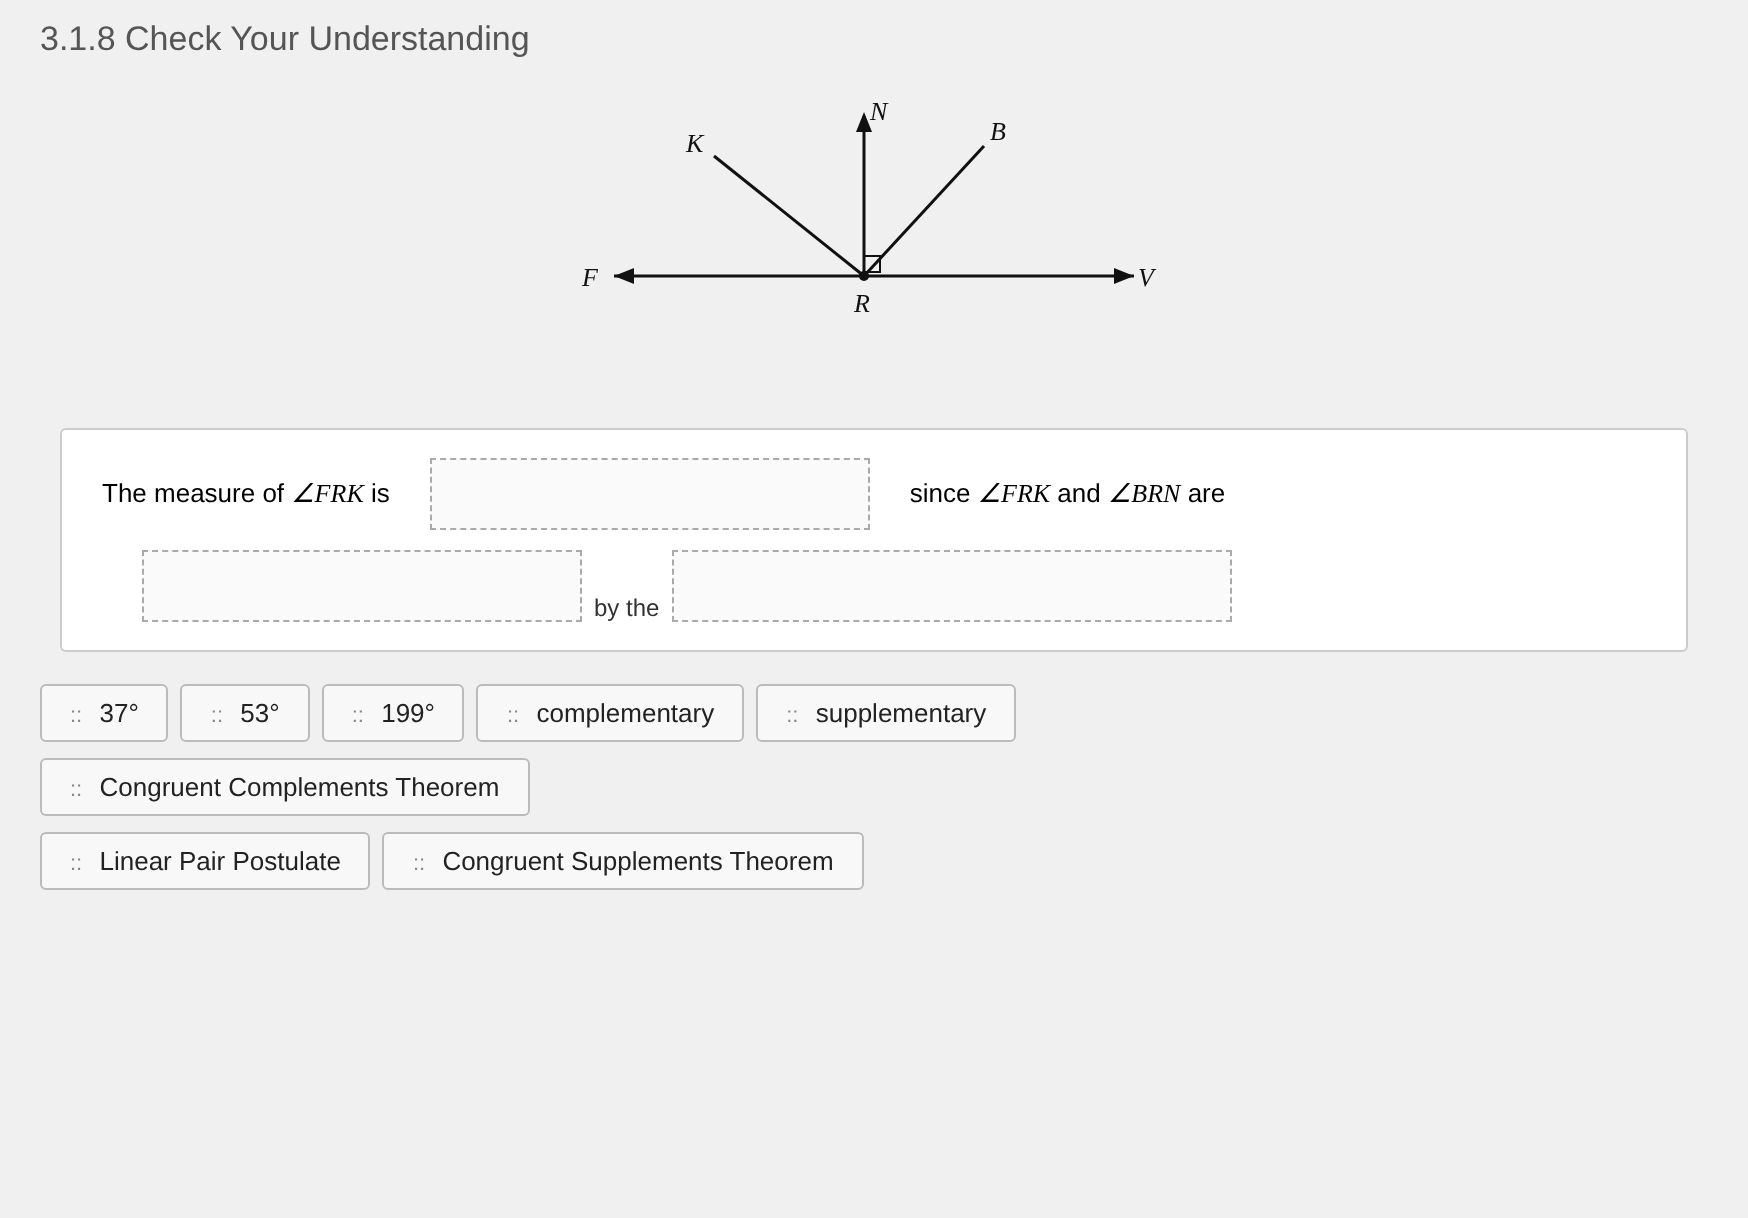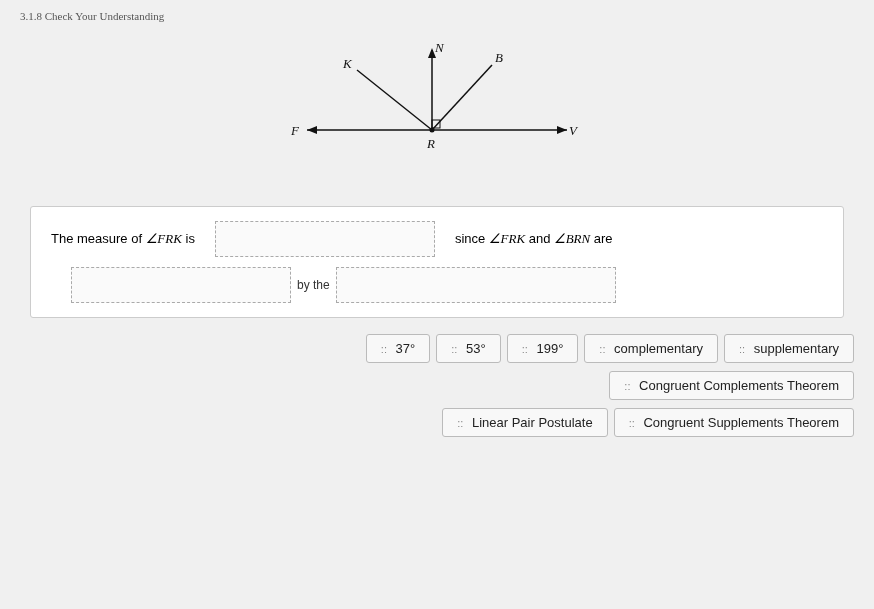--- a/index.html
+++ b/index.html
@@ -15,23 +15,23 @@
 
     .page {
       width: 874px;
       height: 609px;
       background: #f0f0f0;
       position: relative;
       padding: 10px 20px;
     }
 
     .section-label {
-      font-size: 11px;
+      font-size: 17px;
       color: #555;
-      font-family: Liberation Serif, serif;
+      font-family: Liberation Sans, sans-serif;
       margin-bottom: 6px;
     }
 
     .problem-text {
       font-size: 14px;
       color: #111;
       line-height: 1.5;
       margin-bottom: 8px;
       font-family: Arial, sans-serif;
     }
@@ -61,21 +61,21 @@
       display: flex;
       align-items: center;
       margin-bottom: 10px;
       font-size: 13px;
       font-family: Arial, sans-serif;
       gap: 20px;
     }
 
     .answer-row2 {
       display: flex;
-      align-items: center;
+      align-items: flex-end;
       font-size: 13px;
       font-family: Arial, sans-serif;
       gap: 6px;
       padding-left: 20px;
     }
 
     .answer-box {
       border: 1px dashed #aaa;
       background: #fafafa;
       min-width: 220px;
@@ -92,21 +92,21 @@
       font-size: 12px;
       font-family: Arial, sans-serif;
       color: #333;
       white-space: nowrap;
     }
 
     
     .tiles-area {
       display: flex;
       flex-direction: column;
-      align-items: flex-end;
+      align-items: flex-start;
       gap: 8px;
       margin-top: 4px;
     }
 
     .tiles-row {
       display: flex;
       flex-wrap: wrap;
       justify-content: center;
       gap: 6px;
     }

